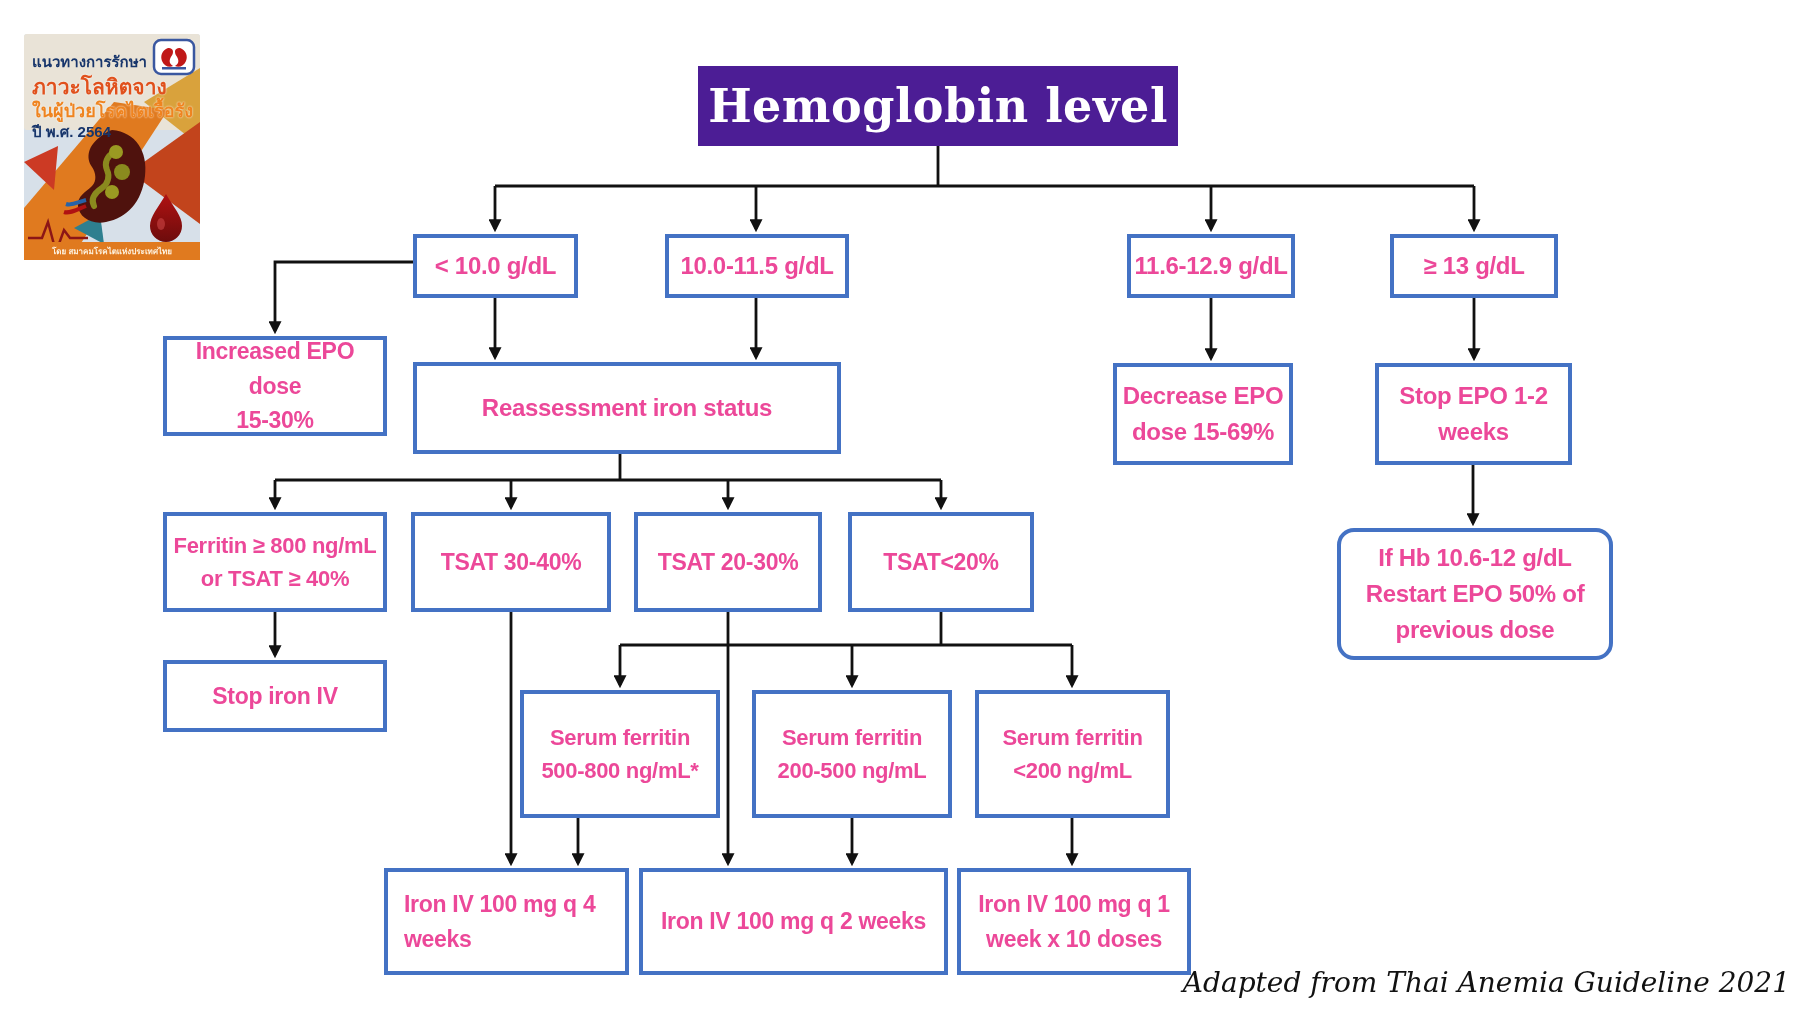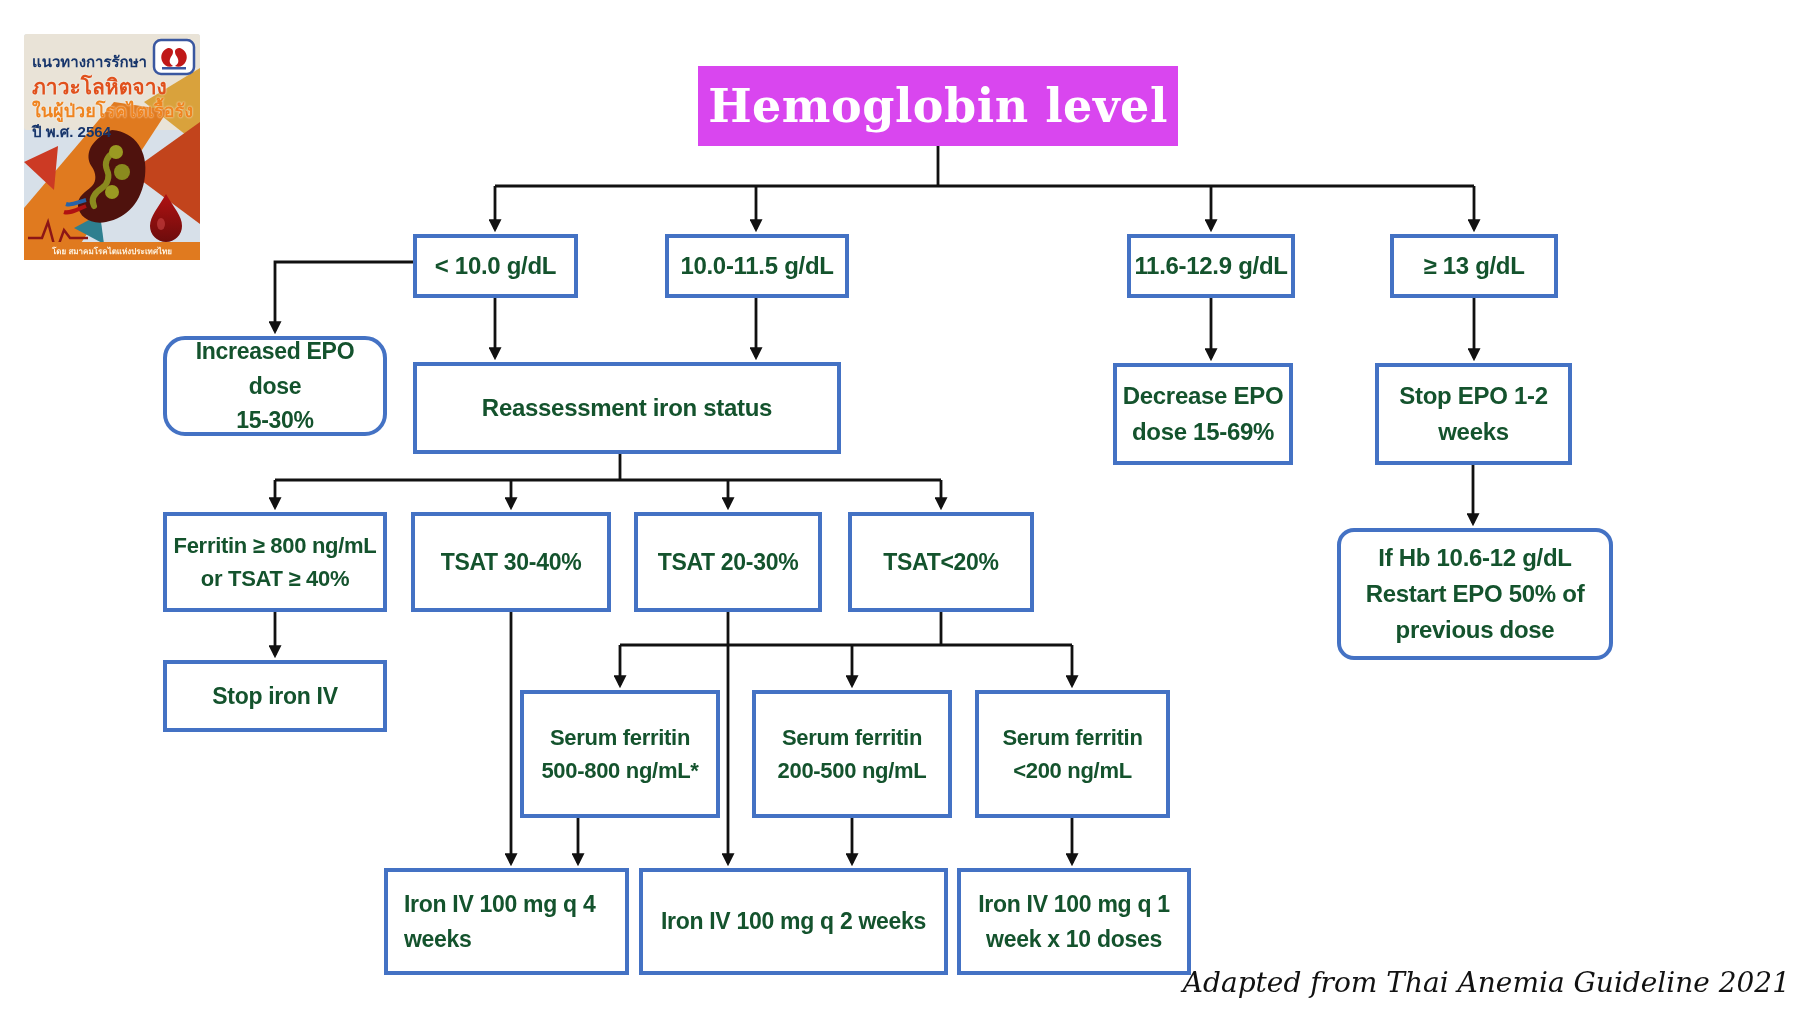--- a/index.html
+++ b/index.html
@@ -5,21 +5,21 @@
   html,body{margin:0;padding:0;background:#ffffff;}
   #canvas{
     position:relative;width:1800px;height:1013px;background:#ffffff;overflow:hidden;
     font-family:"Liberation Sans", sans-serif;
   }
   #connectors{position:absolute;left:0;top:0;z-index:1;}
   .fc-box{
     position:absolute;z-index:2;background:#ffffff;
     border:4px solid #b91c1c;box-sizing:border-box;
     display:flex;flex-direction:column;justify-content:center;align-items:center;
-    text-align:center;font-weight:bold;color:#14532d;line-height:1.5;
+    text-align:center;font-weight:bold;color:#ec4899;line-height:1.5;
     letter-spacing:-0.3px;
   }
   .fc-box.left{align-items:flex-start;text-align:left;padding-left:16px;}
   #title-box{
     position:absolute;z-index:3;display:flex;align-items:center;justify-content:center;
     color:#ffffff;font-family:"DejaVu Serif","Liberation Serif",serif;
     font-weight:bold;font-size:46px;letter-spacing:0.5px;
   }
   #footer-note{
     position:absolute;z-index:3;right:10px;top:966px;
@@ -73,36 +73,36 @@
         <path d="M620,645 L1072,645" fill="none" stroke="#111111" stroke-width="2.8"></path>
         <path d="M620,645 L620,685" fill="none" stroke="#111111" stroke-width="2.8" marker-end="url(#arrow)"></path>
         <path d="M852,645 L852,685" fill="none" stroke="#111111" stroke-width="2.8" marker-end="url(#arrow)"></path>
         <path d="M1072,645 L1072,685" fill="none" stroke="#111111" stroke-width="2.8" marker-end="url(#arrow)"></path>
         <path d="M578,818 L578,863" fill="none" stroke="#111111" stroke-width="2.8" marker-end="url(#arrow)"></path>
         <path d="M852,818 L852,863" fill="none" stroke="#111111" stroke-width="2.8" marker-end="url(#arrow)"></path>
         <path d="M1072,818 L1072,863" fill="none" stroke="#111111" stroke-width="2.8" marker-end="url(#arrow)"></path>
       </g>
   </svg>
 
-  <div id="title-box" style="left: 698px; top: 66px; width: 480px; height: 80px; background: #d946ef; color: rgb(255, 255, 255);">Hemoglobin level</div>
+  <div id="title-box" style="left: 698px; top: 66px; width: 480px; height: 80px; background: #4c1d95; color: rgb(255, 255, 255);">Hemoglobin level</div>
 
   <div id="nodes-layer">
       <div class="fc-box" style="left: 413px; top: 234px; width: 165px; height: 64px; font-size: 24px; border-color: rgb(68, 114, 196); background: rgb(255, 255, 255);">
         <span class="fc-line">&lt; 10.0 g/dL</span>
       </div>
       <div class="fc-box" style="left: 665px; top: 234px; width: 184px; height: 64px; font-size: 24px; border-color: rgb(68, 114, 196); background: rgb(255, 255, 255);">
         <span class="fc-line">10.0-11.5 g/dL</span>
       </div>
       <div class="fc-box" style="left: 1127px; top: 234px; width: 168px; height: 64px; font-size: 24px; border-color: rgb(68, 114, 196); background: rgb(255, 255, 255);">
         <span class="fc-line">11.6-12.9 g/dL</span>
       </div>
       <div class="fc-box" style="left: 1390px; top: 234px; width: 168px; height: 64px; font-size: 24px; border-color: rgb(68, 114, 196); background: rgb(255, 255, 255);">
         <span class="fc-line">≥ 13 g/dL</span>
       </div>
-      <div class="fc-box" style="left: 163px; top: 336px; width: 224px; height: 100px; font-size: 23px; border-color: rgb(68, 114, 196); background: rgb(255, 255, 255); border-radius: 22px;">
+      <div class="fc-box" style="left: 163px; top: 336px; width: 224px; height: 100px; font-size: 23px; border-color: rgb(68, 114, 196); background: rgb(255, 255, 255);">
         <span class="fc-line">Increased EPO dose</span>
         <span class="fc-line">15-30%</span>
       </div>
       <div class="fc-box" style="left: 413px; top: 362px; width: 428px; height: 92px; font-size: 24px; border-color: rgb(68, 114, 196); background: rgb(255, 255, 255); text-align: right;">
         <span class="fc-line">Reassessment iron status</span>
       </div>
       <div class="fc-box" style="left: 1113px; top: 363px; width: 180px; height: 102px; font-size: 24px; border-color: rgb(68, 114, 196); background: rgb(255, 255, 255);">
         <span class="fc-line">Decrease EPO</span>
         <span class="fc-line">dose 15-69%</span>
       </div>

